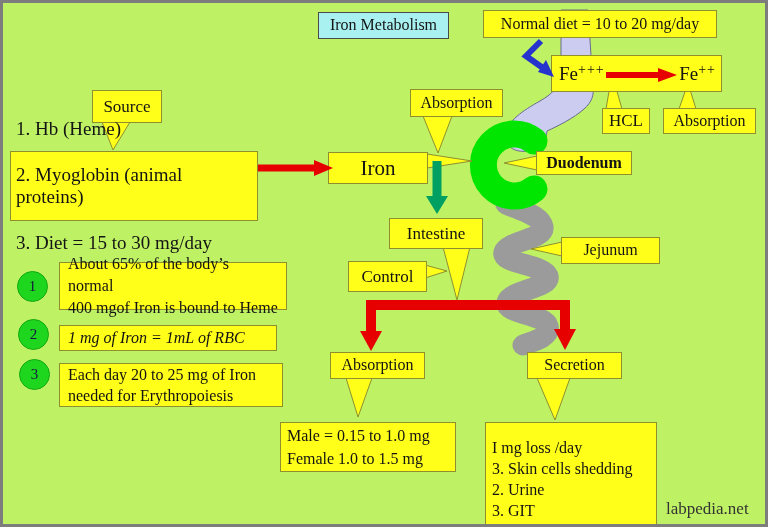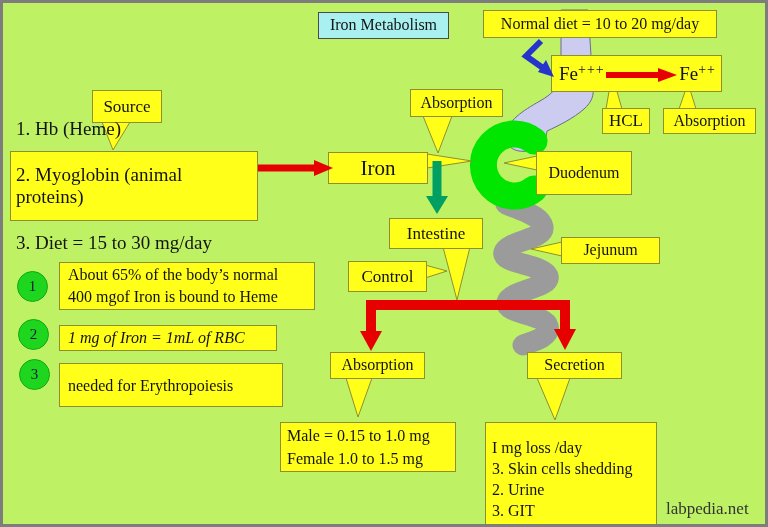--- a/index.html
+++ b/index.html
@@ -64,53 +64,54 @@
   <div class="ybox" style="left:92px;top:90px;width:70px;height:33px;font-size:17px;">Source</div>
 
   <div class="ybox ylist" style="left:10px;top:151px;width:248px;height:70px;font-size:19px;line-height:22px;padding:2px 5px;gap:24px;">
     <div>1. Hb (Heme)</div>
     <div>2. Myoglobin  (animal proteins)</div>
     <div>3. Diet = 15 to 30 mg/day</div>
   </div>
 
   <div class="ybox" style="left:328px;top:152px;width:100px;height:32px;font-size:21px;">Iron</div>
   <div class="ybox" style="left:410px;top:89px;width:93px;height:28px;">Absorption</div>
-  <div class="ybox" style="left:536px;top:151px;width:96px;height:44px;">Duodenum</div>
+  <div class="ybox" style="left:536px;top:151px;width:96px;height:24px;font-weight:bold;">Duodenum</div>
   <div class="ybox" style="left:348px;top:261px;width:79px;height:31px;font-size:17px;">Control</div>
   <div class="ybox" style="left:389px;top:218px;width:94px;height:31px;font-size:17px;">Intestine</div>
   <div class="ybox" style="left:561px;top:237px;width:99px;height:27px;">Jejunum</div>
 
   <div class="ybox" style="left:330px;top:352px;width:95px;height:27px;">Absorption</div>
   <div class="ybox" style="left:527px;top:352px;width:95px;height:27px;">Secretion</div>
 
   <div class="ybox ylist" style="left:280px;top:422px;width:176px;height:50px;line-height:23px;padding:2px 6px;">
     <div>Male = 0.15 to 1.0 mg</div>
     <div>Female 1.0 to 1.5 mg</div>
   </div>
 
   <div class="ybox ylist" style="left:485px;top:422px;width:172px;height:113px;line-height:21px;padding:8px 6px;">
     <div>I mg loss /day</div>
     <div>3. Skin cells shedding</div>
     <div>2. Urine</div>
     <div>3. GIT</div>
   </div>
 
   <div class="numcircle" style="left:17px;top:271px;">1</div>
-  <div class="ybox ylist" style="left:59px;top:262px;width:256px;height:48px;line-height:22px;padding:2px 8px;">
+  <div class="ybox ylist" style="left:59px;top:262px;width:228px;height:48px;line-height:22px;padding:2px 8px;">
     <div>About 65% of the body’s normal</div>
     <div>400 mgof Iron is bound to Heme</div>
   </div>
 
   <div class="numcircle" style="left:18px;top:319px;">2</div>
   <div class="ybox ylist" style="left:59px;top:325px;width:218px;height:26px;padding:2px 8px;font-style:italic;">
     <div>1 mg of Iron = 1mL of RBC</div>
   </div>
 
   <div class="numcircle" style="left:19px;top:359px;">3</div>
   <div class="ybox ylist" style="left:59px;top:363px;width:224px;height:44px;line-height:21px;padding:2px 8px;">
+    <div>Each day 20 to 25 mg of Iron</div>
     <div>needed for Erythropoiesis</div>
   </div>
 
   <div class="watermark" style="left:666px;top:499px;">labpedia.net</div>
 
   <svg id="arrows" width="768" height="527" viewBox="0 0 768 527">
 
     <g>
       <path d="M 258 168 H 314" stroke="#e60000" stroke-width="7" fill="none"></path>
       <polygon points="314,160 333,168 314,176" fill="#e60000"></polygon>

